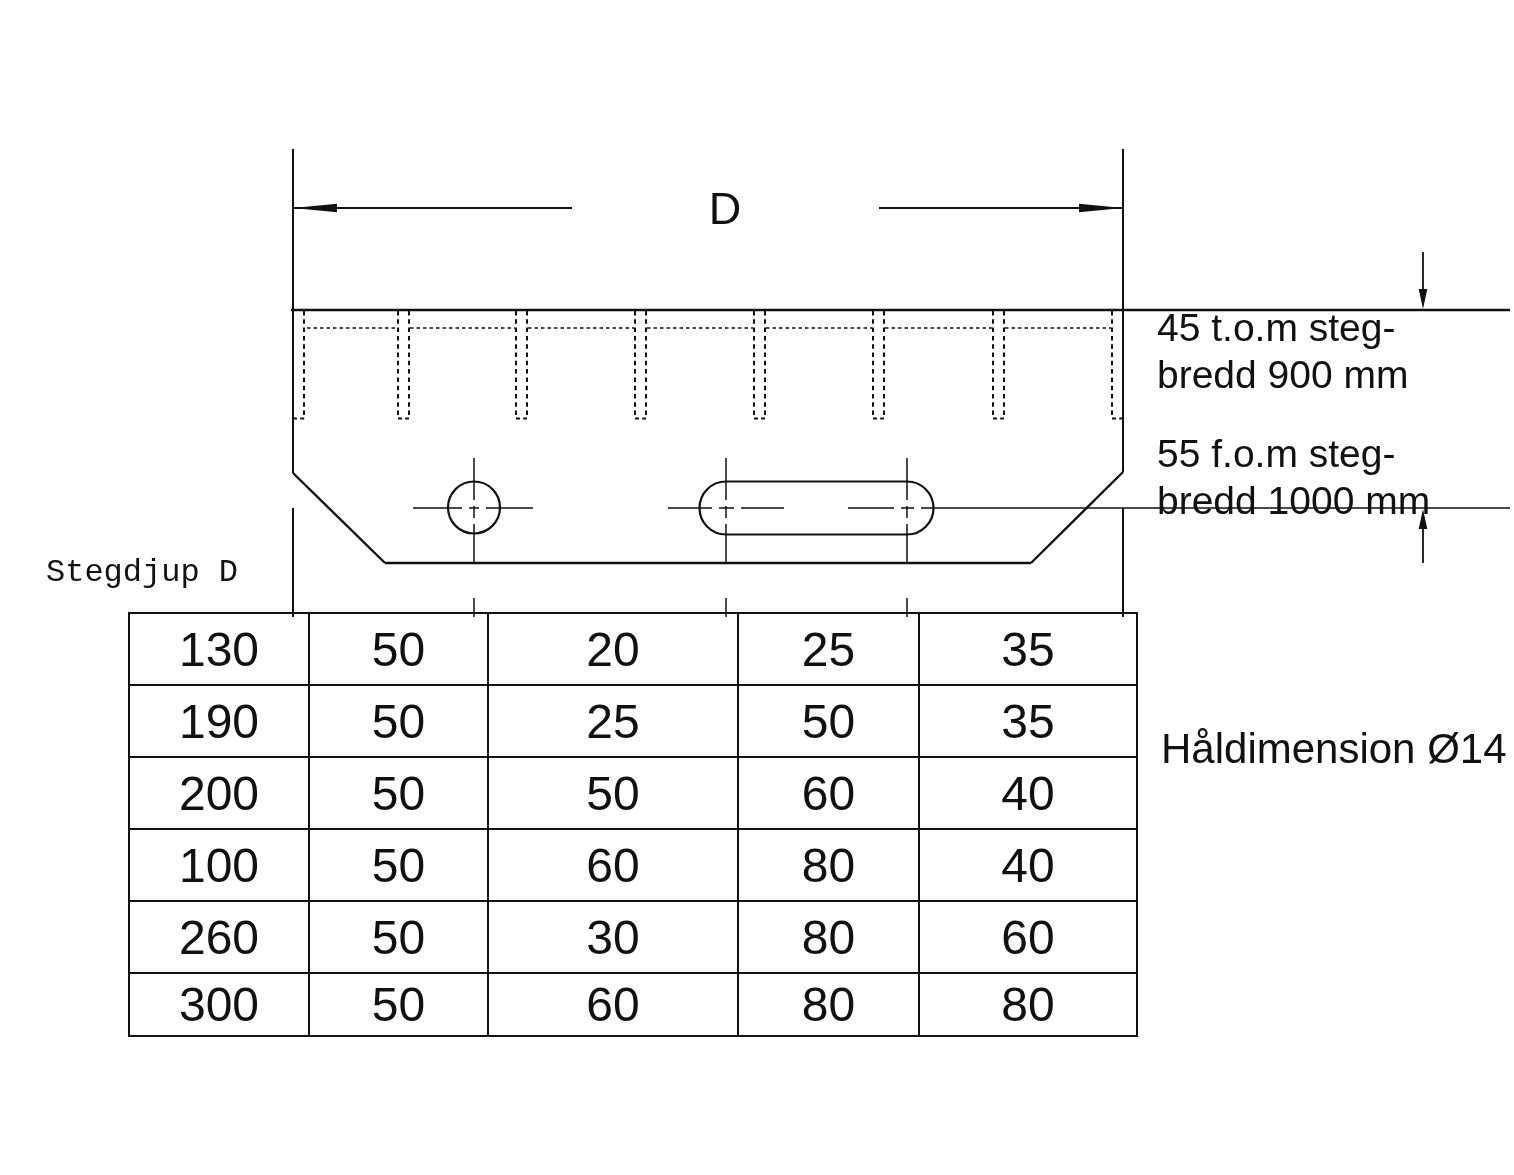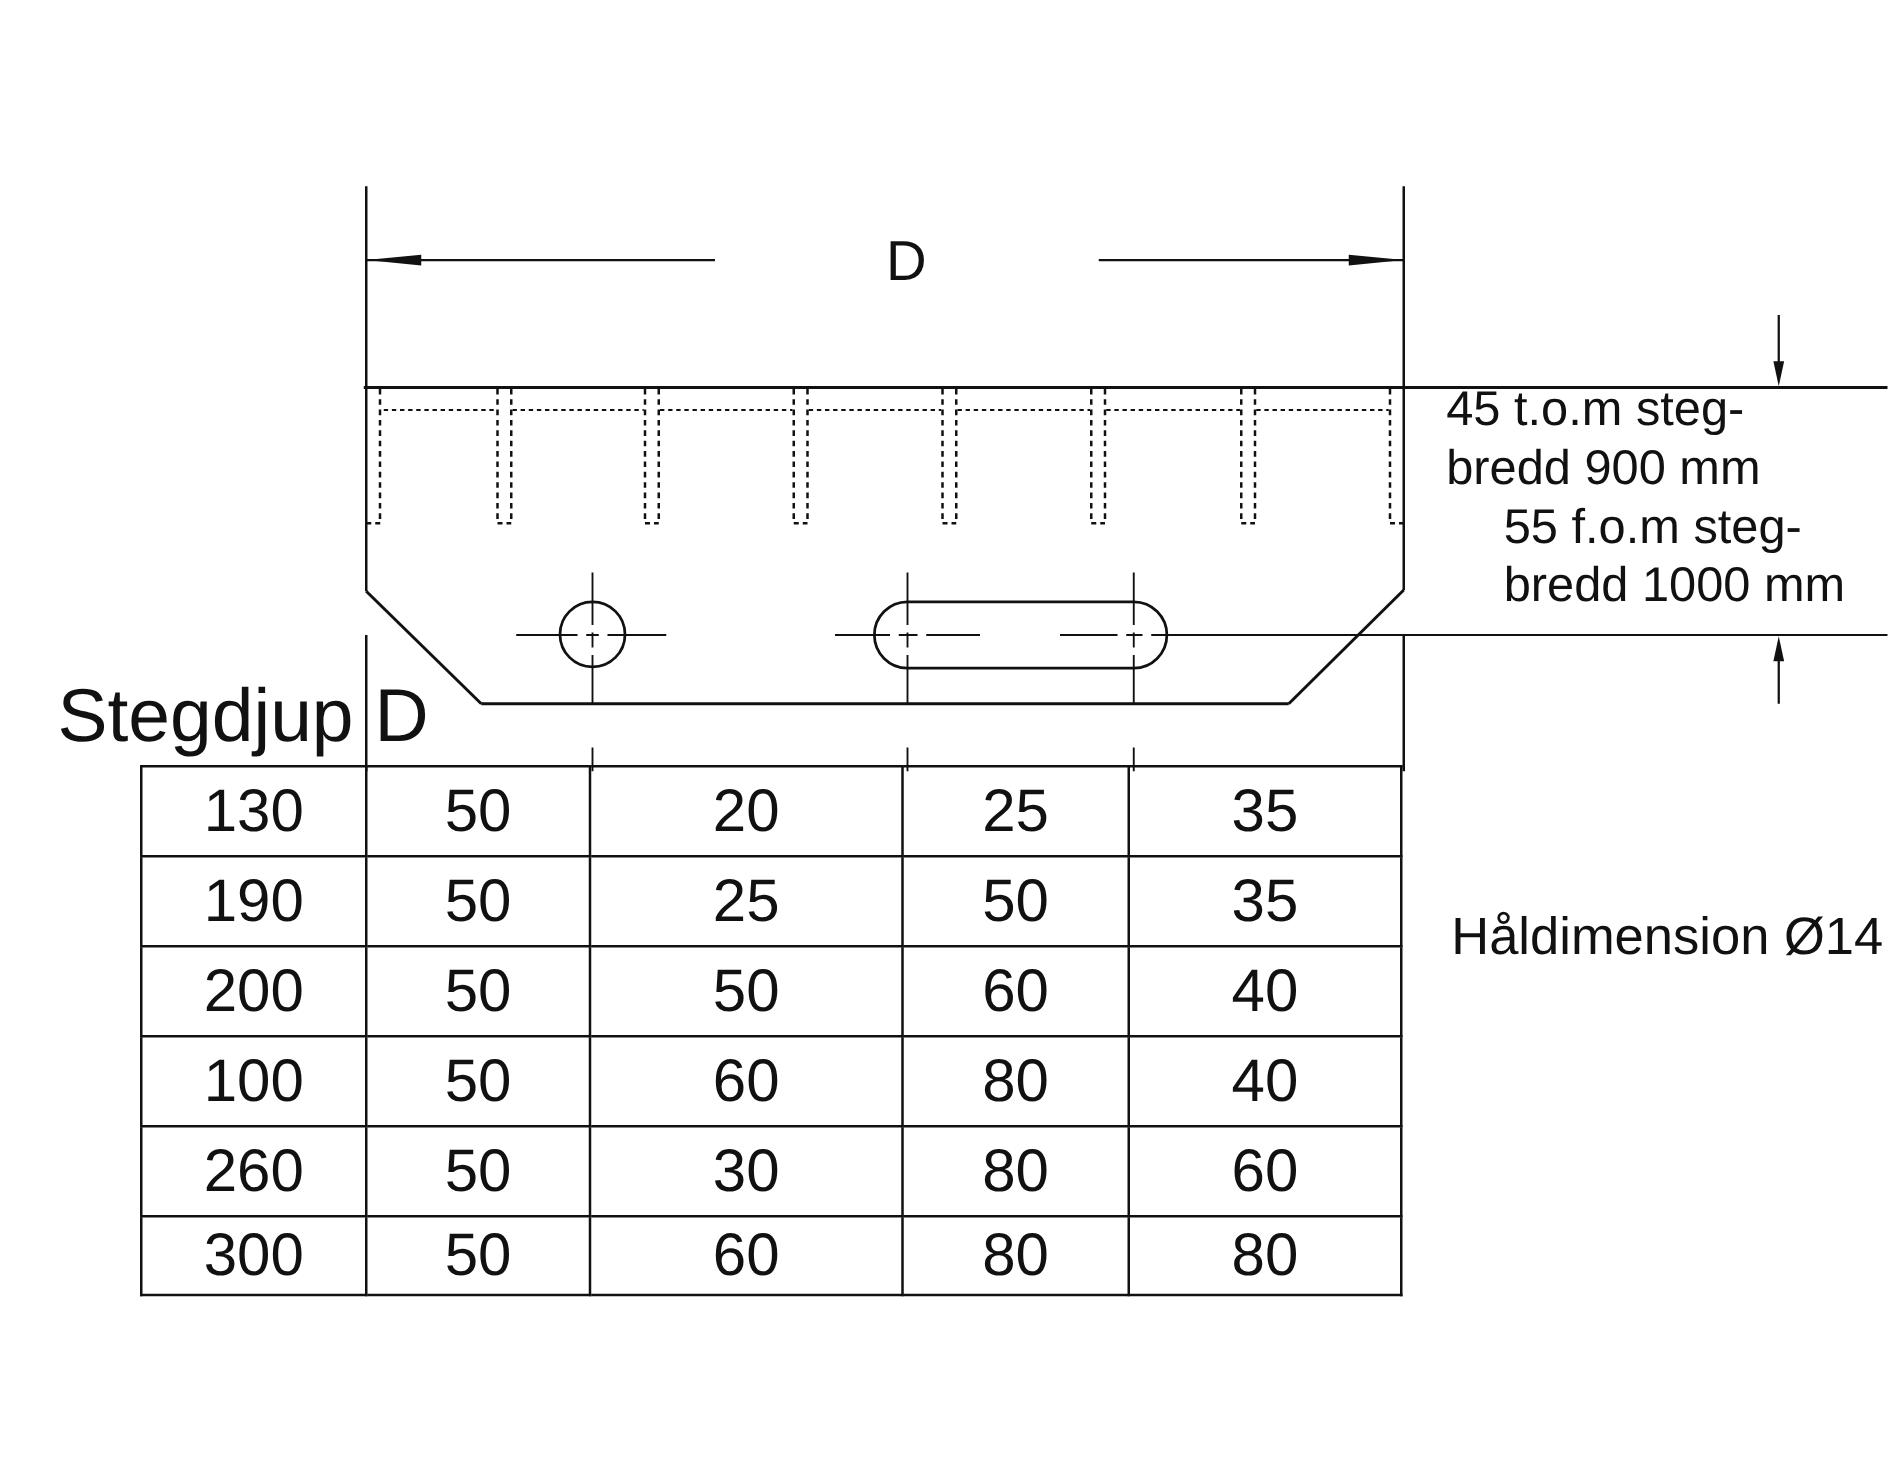--- a/index.html
+++ b/index.html
@@ -9,25 +9,25 @@
     background:#ffffff;
     font-family:"Liberation Sans", sans-serif;
     color:#111111;
     overflow:hidden;
   }
   #drawing-svg{position:absolute;left:0;top:0;}
   .lbl{position:absolute;white-space:nowrap;color:#111111;}
   .lbl-d{left:725px;top:183px;transform:translateX(-50%);font-size:45px;line-height:52px;}
   .lbl-note{left:1157px;font-size:39px;line-height:47px;}
   .lbl-note-45{top:304px;}
-  .lbl-note-55{top:398px;margin-left:46px;}
+  .lbl-note-55{top:430px;}
   .lbl-hole{left:1161px;top:724px;font-size:42px;line-height:50px;}
-  .lbl-table-title{left:46px;top:547px;font-size:60px;line-height:52px;}
+  .lbl-table-title{left:46px;top:547px;font-size:32px;line-height:52px;font-family:Liberation Mono, monospace;}
   .dim-table{
-    position:absolute;left:112px;top:612px;
+    position:absolute;left:128px;top:612px;
     border-collapse:collapse;table-layout:fixed;
   }
   .dim-table td{
     border:2.5px solid #111111;
     text-align:center;vertical-align:middle;
     font-size:48px;padding:0;color:#111111;
   }
   .dim-table tr{height:72px;}
   .dim-table tr:last-child{height:63px;}
 </style>

